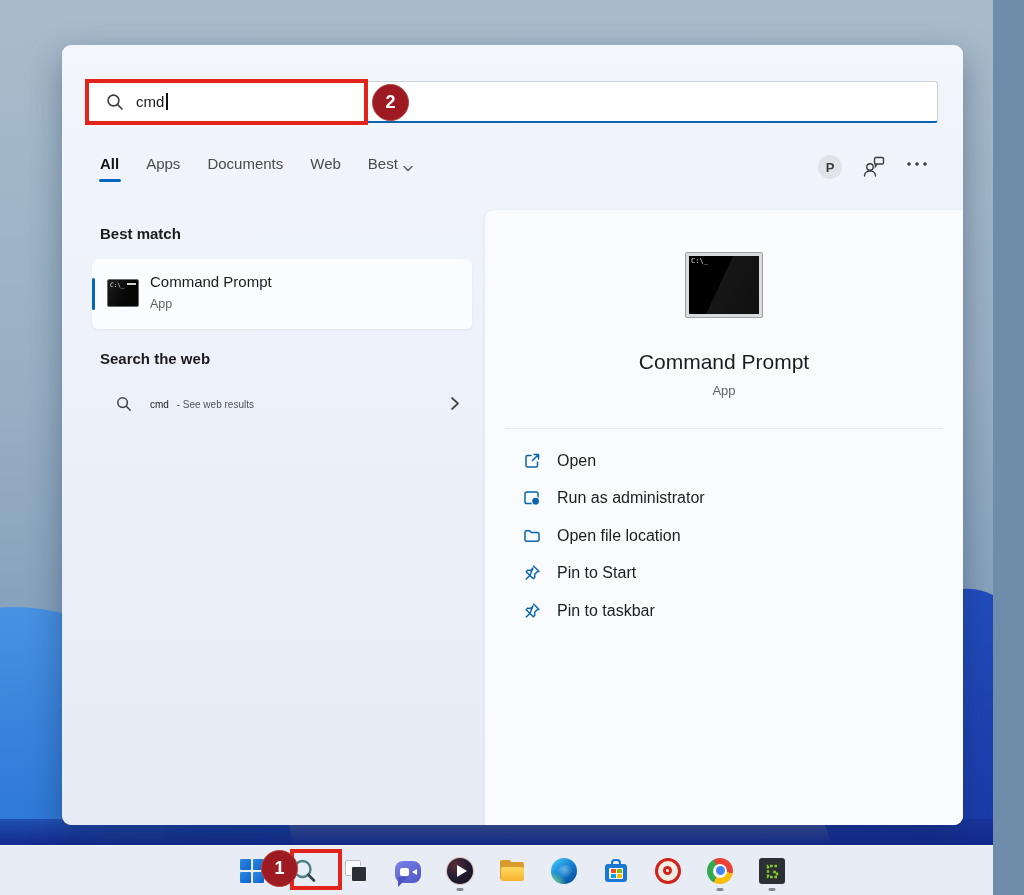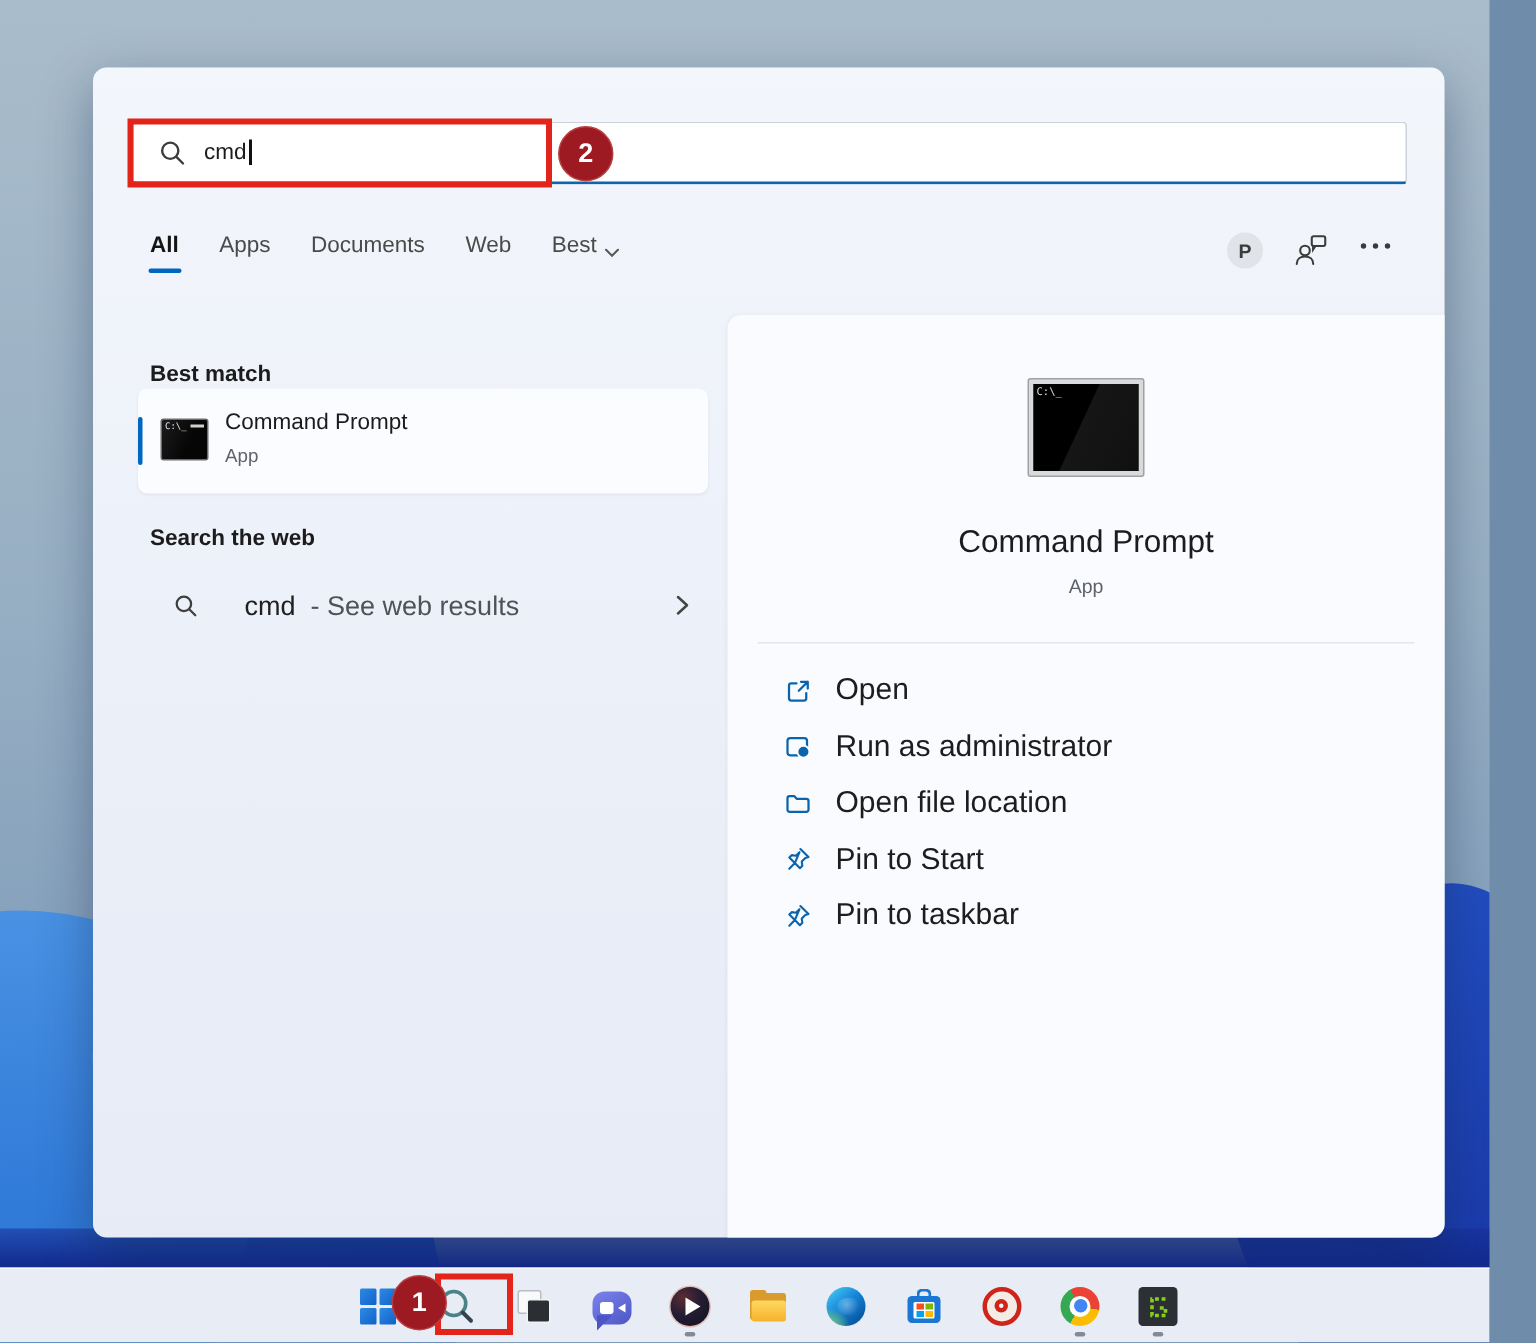--- a/index.html
+++ b/index.html
@@ -31,51 +31,51 @@
   .tab.active{color:#141414;font-weight:700;}
   .tab.active::after{content:"";position:absolute;left:50%;transform:translateX(-50%);bottom:-10px;width:22px;height:3px;border-radius:2px;background:#0067c0;}
 
   .avatar{position:absolute;left:756px;top:110px;width:24px;height:24px;border-radius:50%;background:#e0e4e9;
     display:flex;align-items:center;justify-content:center;font-size:13px;color:#3c3c3c;font-weight:600;}
   .hdr-icon{position:absolute;display:flex;}
   .feedback-pos{left:800px;top:111px;}
   .ellipsis-pos{left:843px;top:116px;}
 
   .sec-heading{position:absolute;font-size:15px;font-weight:700;color:#1c1c1c;}
-  .h-best{left:38px;top:196px;}
+  .h-best{left:38px;top:180px;}
   .h-web{left:38px;top:305px;}
 
   .bm-card{position:absolute;left:30px;top:214px;width:380px;height:70px;background:#fbfcff;border-radius:6px;
     box-shadow:0 1px 2px rgba(60,80,120,.08);}
   .bm-accent{position:absolute;left:0;top:19px;width:3px;height:32px;background:#0067c0;border-radius:2px;}
   .cmd-icon-sm{position:absolute;left:15px;top:20px;width:32px;height:28px;background:#101010;border:1px solid #6a6a6a;border-radius:2px;
     background-image:linear-gradient(115deg,#1c1c1c 0%,#060606 60%);}
   .cmd-icon-sm::before{content:"C:\\_";position:absolute;left:2px;top:1px;font-size:6px;color:#e8e8e8;font-family:"DejaVu Sans Mono",monospace;}
   .cmd-icon-sm::after{content:"";position:absolute;right:2px;top:3px;width:9px;height:2px;background:#cfcfcf;}
   .bm-title{position:absolute;left:58px;top:14px;font-size:15px;color:#1b1b1b;}
   .bm-sub{position:absolute;left:58px;top:38px;font-size:12.5px;color:#5f6368;}
 
   .web-row{position:absolute;left:30px;top:340px;width:382px;height:38px;border-radius:5px;display:flex;align-items:center;}
   .web-row .mag{margin-left:24px;display:flex;}
-  .web-text{margin-left:31px;font-size:18px;color:#202020;}
+  .web-text{margin-left:18px;font-size:10px;color:#202020;}
   .web-rest{color:#4f5358;margin-left:5px;}
   .web-chevron{position:absolute;right:14px;top:11px;display:flex;}
 
   
   .detail-card{position:absolute;left:423px;top:165px;width:478px;height:615px;background:#f9fbfe;border-radius:9px 0 9px 0;
     box-shadow:-1px 0 3px rgba(90,110,140,.07);display:flex;flex-direction:column;align-items:center;}
   .cmd-icon-lg{margin-top:42px;width:78px;height:66px;background:#d9dadb;border:1px solid #9fa1a3;border-radius:2px;padding:3px;}
   .cmd-screen{position:relative;width:100%;height:100%;background:#0a0a0a;background-image:linear-gradient(115deg,#000 45%,#161616 46%,#101010 100%);}
   .cmd-screen::before{content:"C:\\_";position:absolute;left:2px;top:1px;font-size:7px;color:#ddd;font-family:"DejaVu Sans Mono",monospace;}
   .detail-title{margin-top:32px;font-size:21px;color:#1c1c1c;}
   .detail-sub{margin-top:9px;font-size:13px;color:#5f6368;}
   .detail-divider{margin-top:30px;width:438px;height:1px;background:#e2e5eb;}
   .actions{margin-top:13px;width:100%;padding-left:38px;display:flex;flex-direction:column;}
   .action-row{height:37.5px;display:flex;align-items:center;gap:16px;}
-  .action-row .a-label{font-size:20px;color:#1d1d1d;}
+  .action-row .a-label{font-size:16px;color:#1d1d1d;}
 
   
   .taskbar{position:absolute;left:0;bottom:0;width:1024px;height:50px;background:#e8ecf5;border-top:1px solid rgba(255,255,255,.65);
     display:flex;align-items:center;justify-content:center;gap:16px;}
   .tb-slot{position:relative;width:36px;height:44px;display:flex;align-items:center;justify-content:center;}
   .run-dot{position:absolute;bottom:2px;left:50%;transform:translateX(-50%);width:7px;height:3px;border-radius:2px;background:#83markt;}
   .run-dot{background:#848a95;}
 
   .ic{width:26px;height:26px;position:relative;}
   

